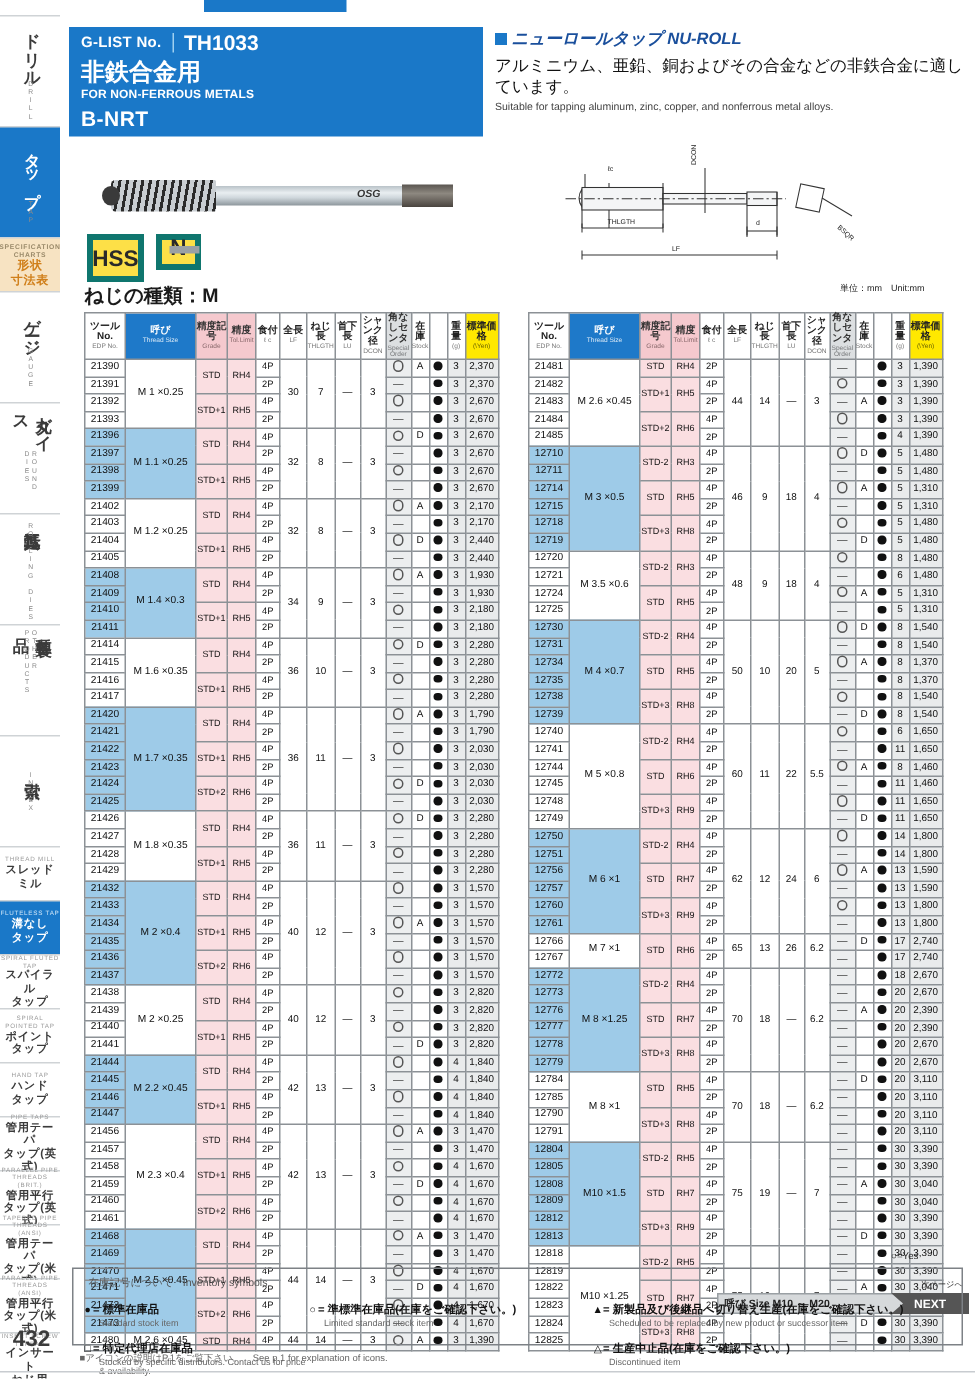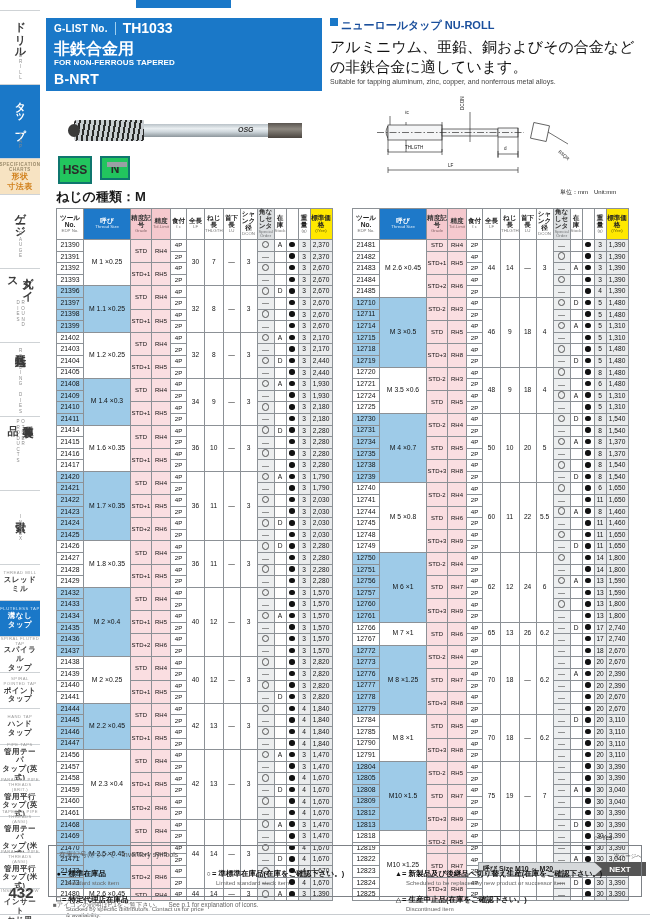--- a/index.html
+++ b/index.html
@@ -52,30 +52,30 @@
     background:linear-gradient(180deg,#b9c2c8 0%,#e9eef1 35%,#cfd7dc 60%,#8d969c 100%);border-radius:1px;}
   .tapshank{position:absolute;left:206px;top:15px;width:34px;height:15px;
     background:linear-gradient(180deg,#5a5550 0%,#8d8880 40%,#4a443f 100%);}
   .tapthread{position:absolute;left:12px;top:12px;width:70px;height:21px;
     background:repeating-linear-gradient(100deg,#2b2b2b 0 2px,#c9ced2 2px 5px);border-radius:3px 1px 1px 3px;}
   .taptip{position:absolute;left:6px;top:16px;width:12px;height:13px;background:#3a3a3a;border-radius:50%;}
   .osg{position:absolute;left:176px;top:18px;font-size:7px;font-weight:bold;color:#333;font-style:italic;}
 
   
   .badges{position:absolute;left:58px;top:156px;display:flex;gap:8px;}
-  .badge{width:30px;height:24px;background:#22c55e;border:2px solid #0f766e;
-    display:flex;align-items:center;justify-content:center;font-size:12px;font-weight:bold;color:#2a2a2a;}
+  .badge{width:30px;height:24px;background:#fde047;border:4px solid #0f766e;
+    display:flex;align-items:center;justify-content:center;font-size:15px;font-weight:bold;color:#2a2a2a;}
   .badge.n{flex-direction:column;justify-content:flex-end;padding-bottom:2px;box-sizing:border-box;position:relative;}
   .badge.n::before{content:"";position:absolute;left:5px;top:4px;width:20px;height:5px;background:#9aa0a4;}
 
   
   .rdesc{position:absolute;left:330px;top:18px;width:318px;}
-  .rtitle{font-size:11px;font-weight:bold;color:#1a4f9c;display:flex;gap:3px;}
+  .rtitle{font-size:11px;font-weight:bold;color:#1a4f9c;display:flex;align-items:center;gap:3px;font-style:italic;}
   .sqmark{display:inline-block;width:8px;height:8px;background:#1a78c8;}
-  .rjp{font-size:15px;color:#111;margin-top:4px;line-height:1.3;}
+  .rjp{font-size:11px;color:#111;margin-top:4px;line-height:1.3;}
   .ren{font-size:7px;color:#444;margin-top:2px;}
 
   
   .draw{position:absolute;left:372px;top:92px;width:276px;height:100px;}
   .unit{position:absolute;left:560px;top:188px;font-size:6px;color:#222;}
 
   
   .sect{position:absolute;left:56px;top:188px;font-size:13px;font-weight:bold;color:#1a1a1a;}
 
   
@@ -248,21 +248,21 @@
   <div class="pagenum">432</div>
 
   <div class="hdr">
     <div class="hdr-row1">
       <span class="hdr-glist">G-LIST No.</span>
       <span class="hdr-sep"></span>
       <span class="hdr-th">TH1033</span>
     </div>
     <div class="hdr-row2">
       <div class="hdr-jp">非鉄合金用</div>
-      <div class="hdr-en">FOR NON-FERROUS TAPERED</div>
+      <div class="hdr-en">FOR NON-FERROUS METALS</div>
     </div>
     <div class="hdr-row3">
       <div class="hdr-code">B-NRT</div>
     </div>
   </div>
 
   <div class="photo">
     <div class="tapbody"></div>
     <div class="tapshank"></div>
     <div class="tapthread"></div>

